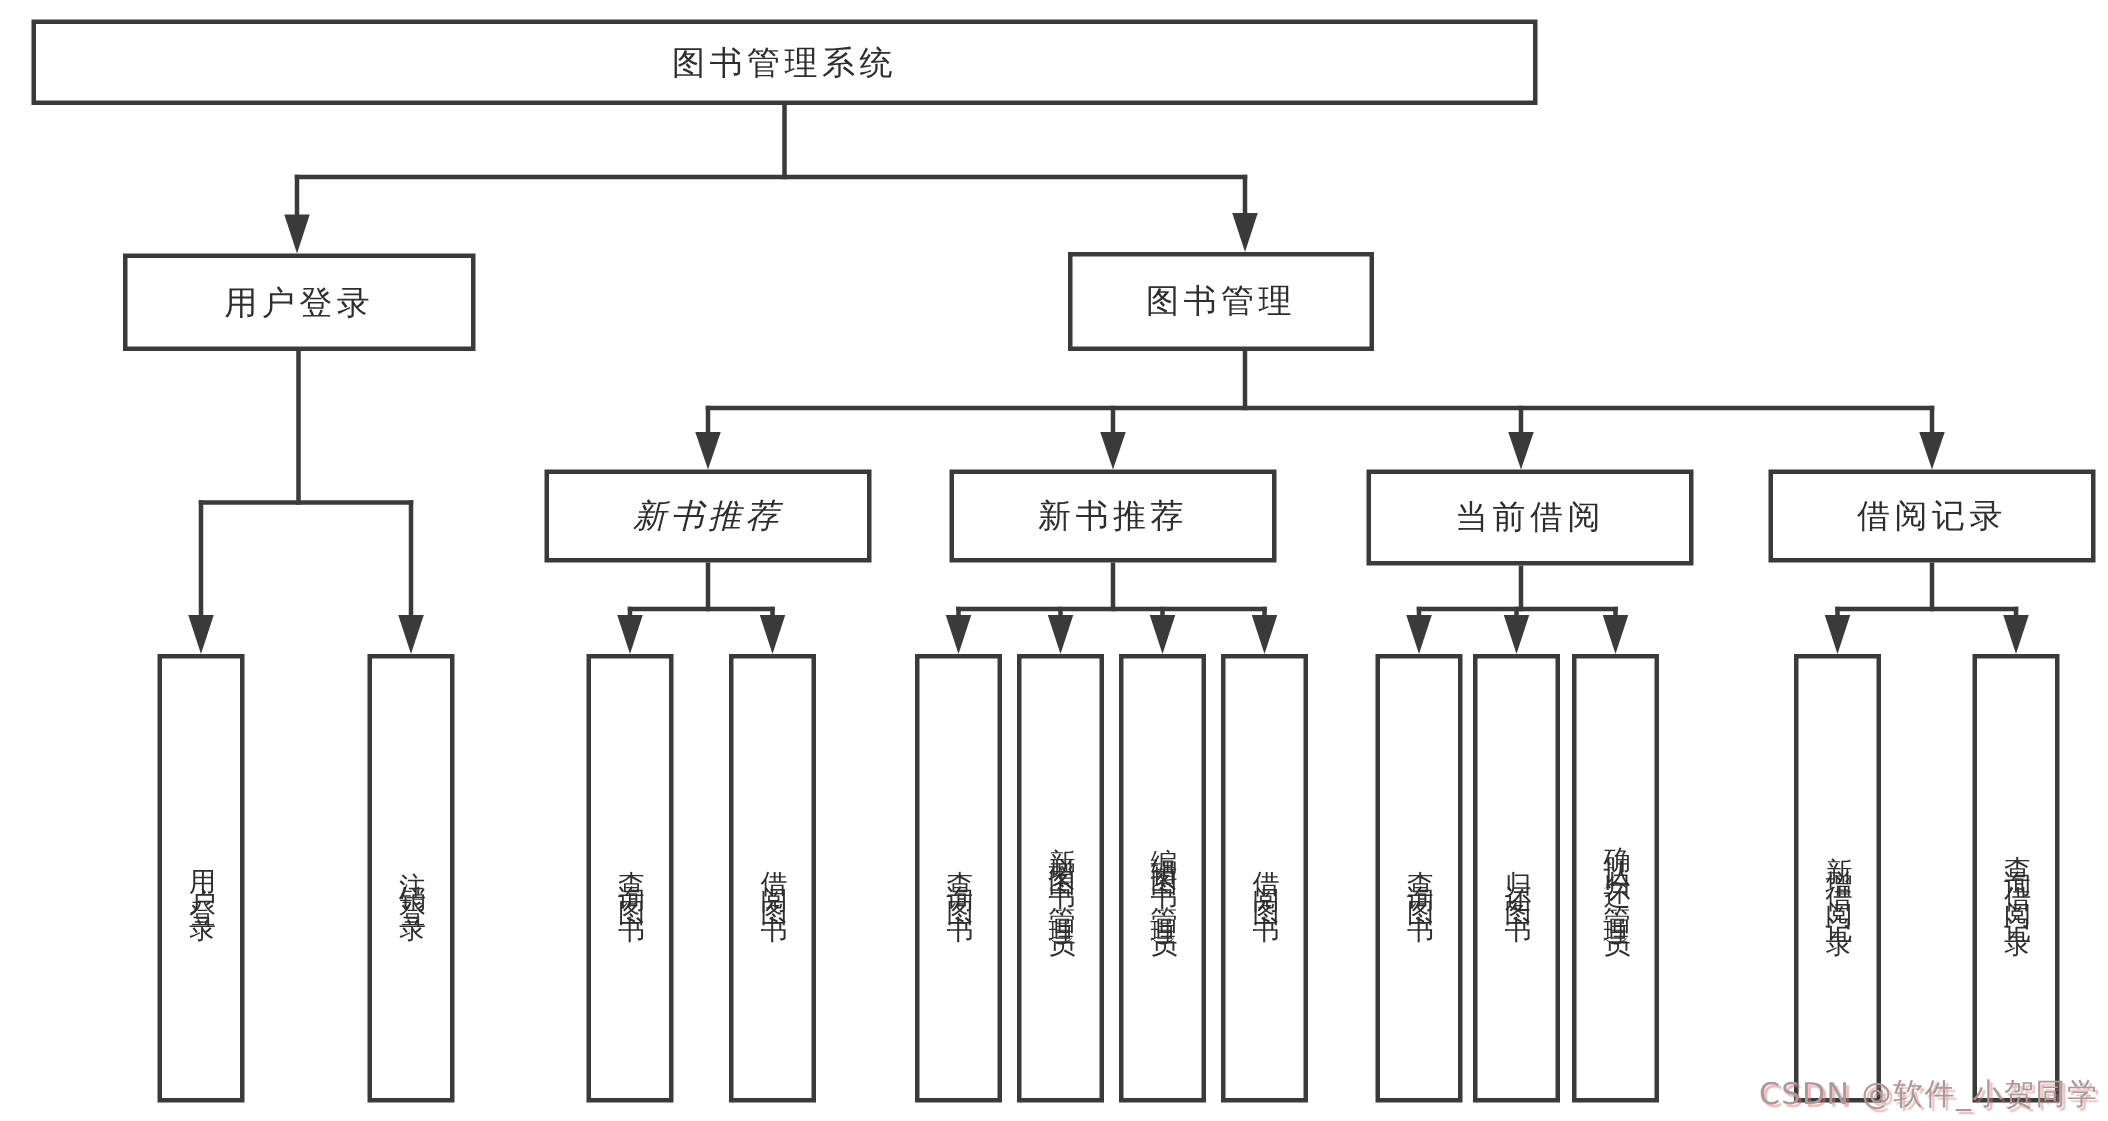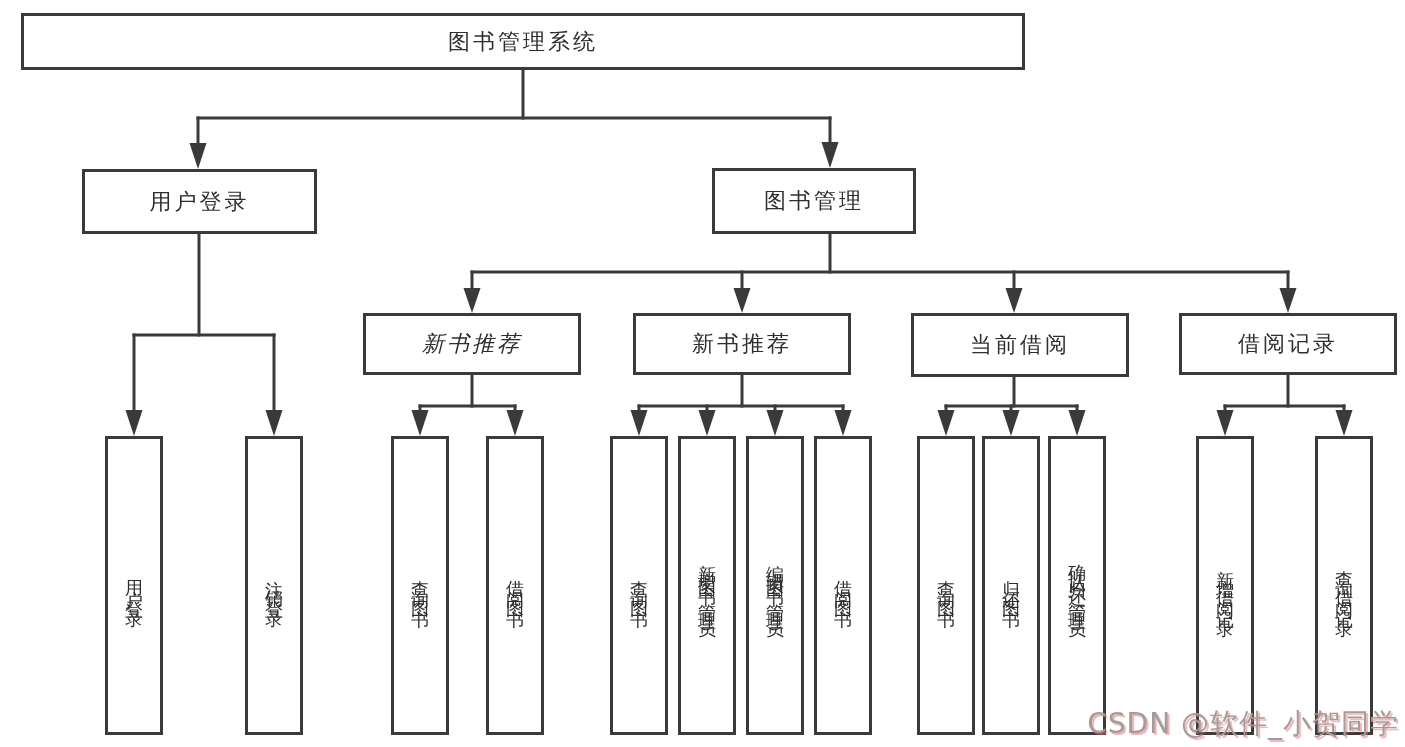--- a/index.html
+++ b/index.html
@@ -39,21 +39,21 @@
     font-size: 18px;
     letter-spacing: 10px;
     line-height: 1;
   }
   .vbox.long { letter-spacing: 8px; }
   .watermark {
     position: absolute;
     right: 6px;
     bottom: 4px;
     z-index: 3;
-    font-size: 28px;
+    font-size: 20px;
     color: #9e9e9e;
     text-shadow: 2px 2px 1px rgba(235, 110, 110, 0.55);
     letter-spacing: 1px;
     white-space: nowrap;
   }
 </style>
 </head>
 <body>
 
 <div class="canvas">

